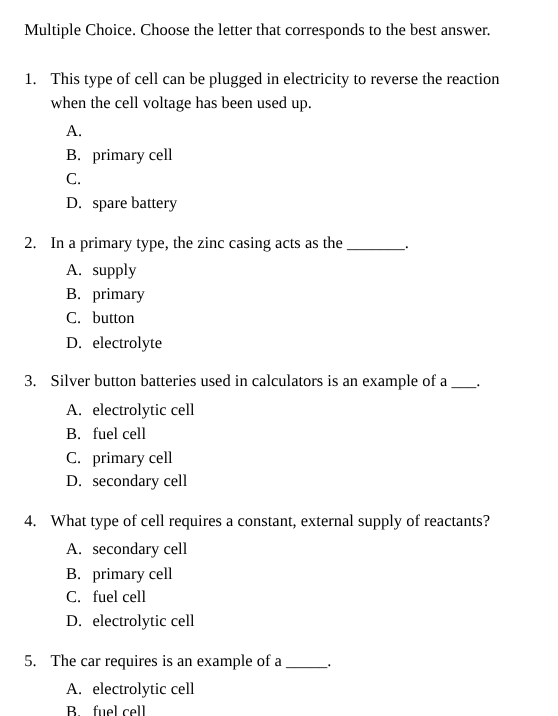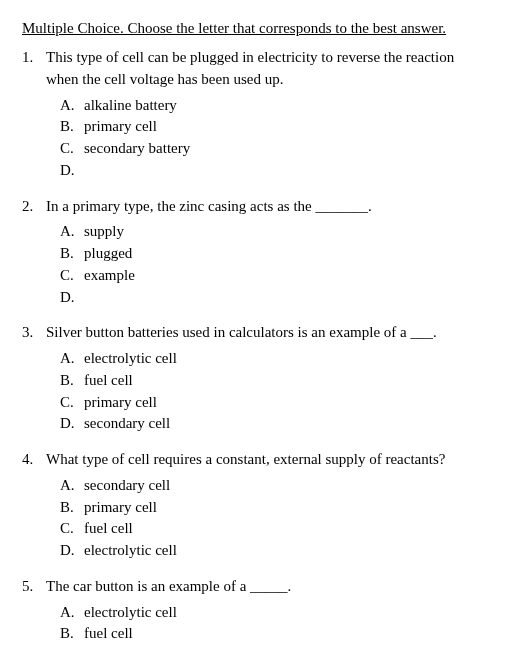--- a/index.html
+++ b/index.html
@@ -10,23 +10,22 @@
     body {
       width: 507px;
       min-height: 651px;
       background: #ffffff;
       font-family: "Times New Roman", Times, serif;
       font-size: 15px;
       color: #000000;
       padding: 18px 22px;
     }
     .instructions {
-      margin-bottom: 8px;
+      margin-bottom: 23px;
       line-height: 1.4;
-      text-decoration: underline;
     }
     .question-block {
       margin-bottom: 14px;
     }
     .question-text {
       display: flex;
       gap: 6px;
       margin-bottom: 4px;
       line-height: 1.45;
     }
@@ -59,55 +58,55 @@
 
 <div id="questions-container">
     <div class="question-block">
       <div class="question-text">
         <span class="question-number">1.</span>
         <span class="question-body">This type of cell can be plugged in electricity to reverse the reaction when the cell voltage has been used up.</span>
       </div>
       <div class="choices">
         <div class="choice">
           <span class="choice-letter">A.</span>
-          <span>alkaline battery</span>
         </div>
         <div class="choice">
           <span class="choice-letter">B.</span>
           <span>primary cell</span>
         </div>
         <div class="choice">
           <span class="choice-letter">C.</span>
-          <span>secondary battery</span>
         </div>
         <div class="choice">
           <span class="choice-letter">D.</span>
+          <span>spare battery</span>
         </div>
       </div>
     </div>
     <div class="question-block">
       <div class="question-text">
         <span class="question-number">2.</span>
         <span class="question-body">In a primary type, the zinc casing acts as the _______.</span>
       </div>
       <div class="choices">
         <div class="choice">
           <span class="choice-letter">A.</span>
           <span>supply</span>
         </div>
         <div class="choice">
           <span class="choice-letter">B.</span>
-          <span>plugged</span>
+          <span>primary</span>
         </div>
         <div class="choice">
           <span class="choice-letter">C.</span>
-          <span>example</span>
+          <span>button</span>
         </div>
         <div class="choice">
           <span class="choice-letter">D.</span>
+          <span>electrolyte</span>
         </div>
       </div>
     </div>
     <div class="question-block">
       <div class="question-text">
         <span class="question-number">3.</span>
         <span class="question-body">Silver button batteries used in calculators is an example of a ___.</span>
       </div>
       <div class="choices">
         <div class="choice">
@@ -148,21 +147,21 @@
         </div>
         <div class="choice">
           <span class="choice-letter">D.</span>
           <span>electrolytic cell</span>
         </div>
       </div>
     </div>
     <div class="question-block">
       <div class="question-text">
         <span class="question-number">5.</span>
-        <span class="question-body">The car button is an example of a _____.</span>
+        <span class="question-body">The car requires is an example of a _____.</span>
       </div>
       <div class="choices">
         <div class="choice">
           <span class="choice-letter">A.</span>
           <span>electrolytic cell</span>
         </div>
         <div class="choice">
           <span class="choice-letter">B.</span>
           <span>fuel cell</span>
         </div>

